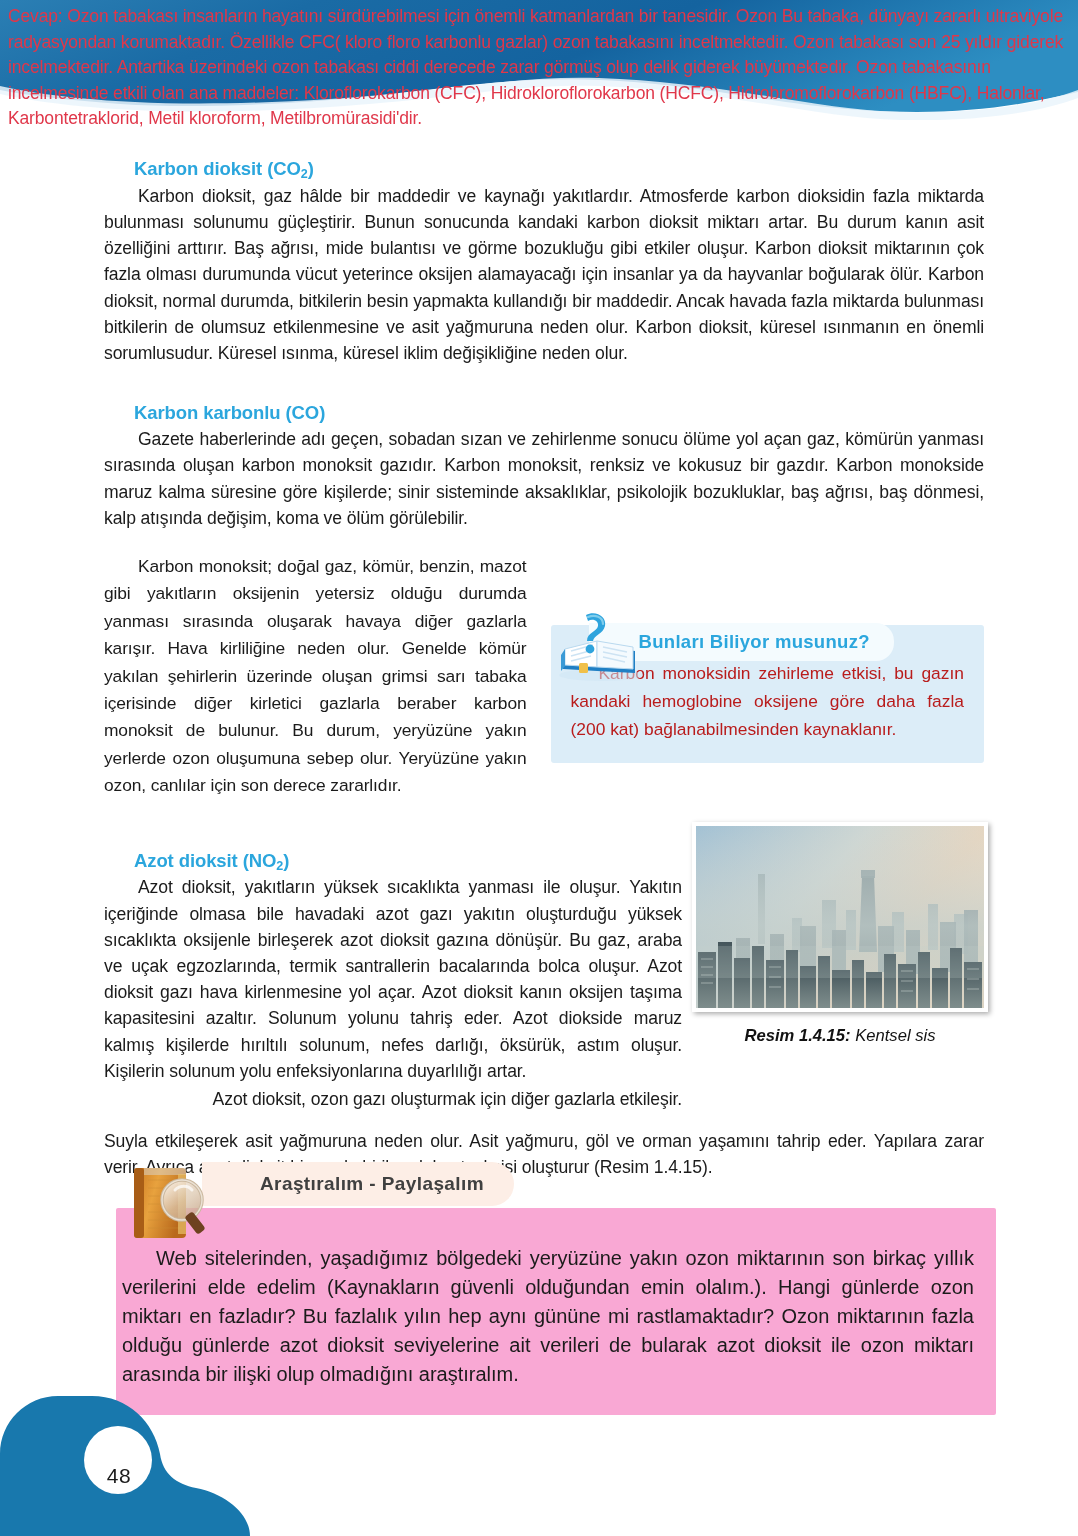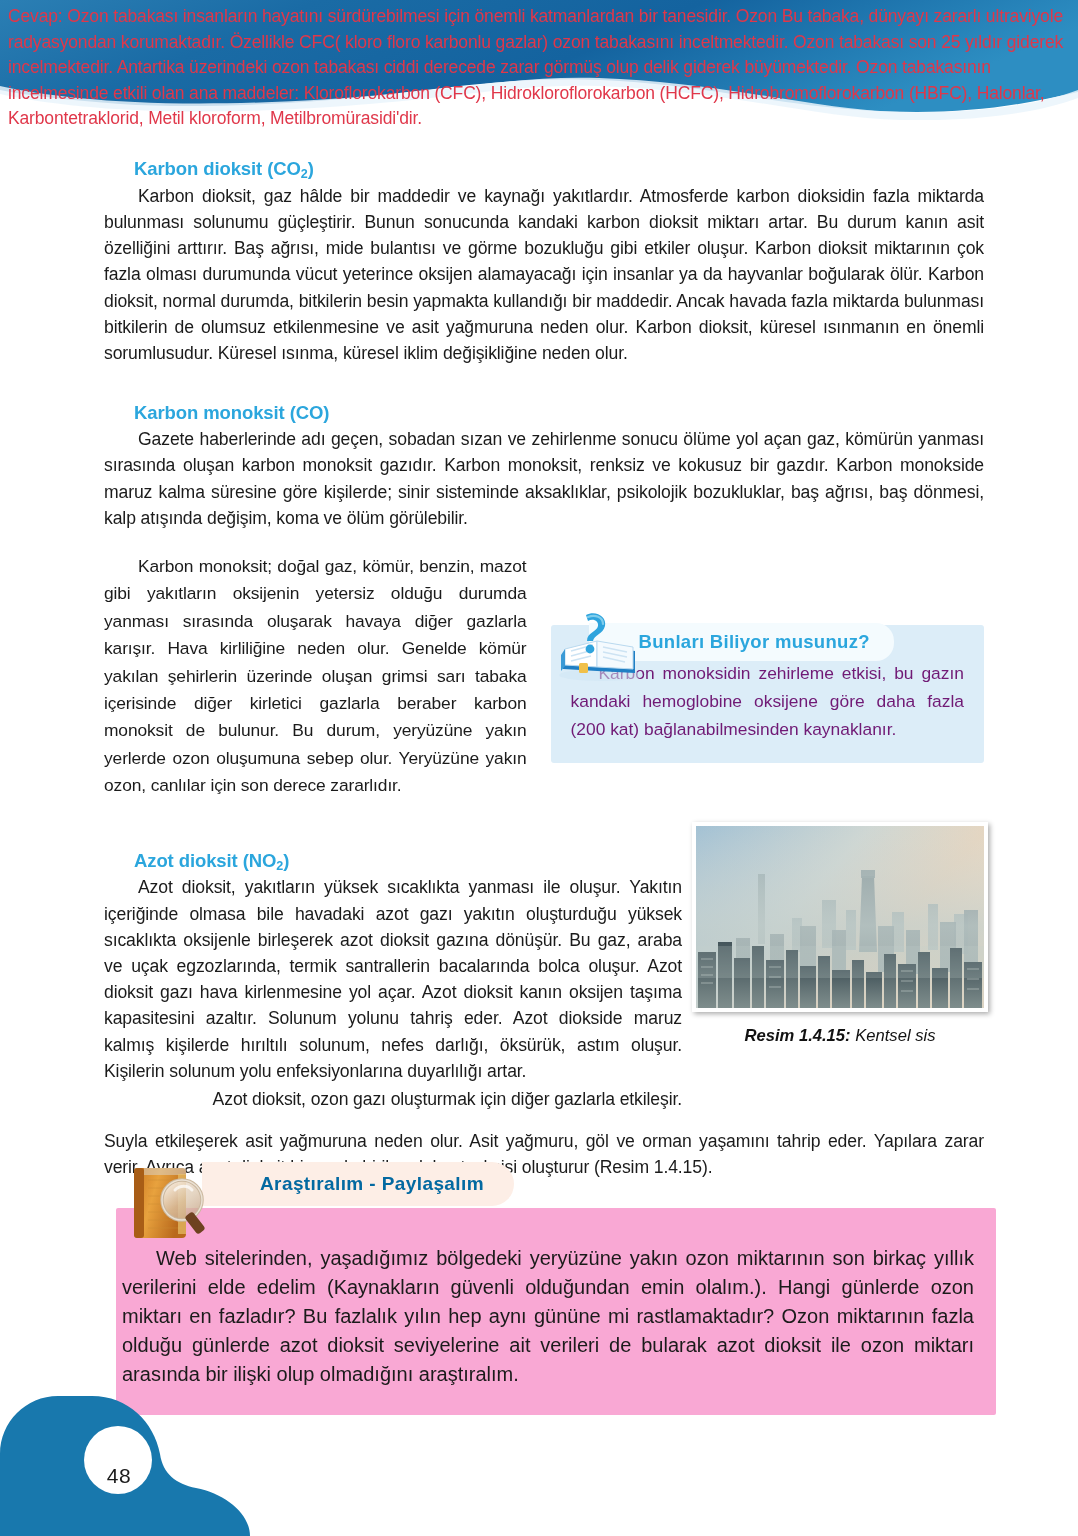--- a/index.html
+++ b/index.html
@@ -86,21 +86,21 @@
     margin-top: 36px;
   }
   .know-body {
     background: #dcedf8;
     border-radius: 3px;
     padding: 34px 20px 20px 20px;
     font-size: 17.4px;
     line-height: 28px;
     text-align: justify;
     text-indent: 28px;
-    color: #701a75;
+    color: #b91c1c;
   }
   .know-tab {
     position: absolute;
     left: 38px; top: -2px;
     height: 38px;
     padding: 0 24px 0 50px;
     background: #f4fbfe;
     border-radius: 0 18px 18px 0;
     display: flex; align-items: center;
     z-index: 4;
@@ -167,21 +167,21 @@
     position: absolute;
     left: 86px; top: -46px;
     height: 44px;
     padding: 0 30px 0 58px;
     background: #fdeee6;
     border-radius: 0 22px 22px 0;
     display: flex; align-items: center;
     z-index: 4;
   }
   .research-title {
-    color: #0369a1;
+    color: #404040;
     font-weight: bold;
     font-size: 19px;
     letter-spacing: 0.4px;
     white-space: nowrap;
   }
   .book-mag-icon {
     position: absolute;
     left: 4px; top: -50px;
     width: 94px; height: 92px;
     z-index: 6;
@@ -241,21 +241,21 @@
 
 <div class="content">
 
   <h3 class="sect indent">
     <span>Karbon dioksit (CO</span><sub>2</sub><span>)</span>
   </h3>
   <p class="body ind">Karbon dioksit, gaz hâlde bir maddedir ve kaynağı yakıtlardır. Atmosferde karbon dioksidin fazla miktarda bulunması solunumu güçleştirir. Bunun sonucunda kandaki karbon dioksit miktarı artar. Bu durum kanın asit özelliğini arttırır. Baş ağrısı, mide bulantısı ve görme bozukluğu gibi etkiler oluşur. Karbon dioksit miktarının çok fazla olması durumunda vücut yeterince oksijen alamayacağı için insanlar ya da hayvanlar boğularak ölür. Karbon dioksit, normal durumda, bitkilerin besin yapmakta kullandığı bir maddedir. Ancak havada fazla miktarda bulunması bitkilerin de olumsuz etkilenmesine ve asit yağmuruna neden olur. Karbon dioksit, küresel ısınmanın en önemli sorumlusudur. Küresel ısınma, küresel iklim değişikliğine neden olur.</p>
 
   <div class="gap-lg"></div>
 
-  <h3 class="sect indent">Karbon monoksit (CO)</h3>
+  <h3 class="sect indent">Karbon karbonlu (CO)</h3>
   <p class="body ind">Gazete haberlerinde adı geçen, sobadan sızan ve zehirlenme sonucu ölüme yol açan gaz, kömürün yanması sırasında oluşan karbon monoksit gazıdır. Karbon monoksit, renksiz ve kokusuz bir gazdır. Karbon monokside maruz kalma süresine göre kişilerde; sinir sisteminde aksaklıklar, psikolojik bozukluklar, baş ağrısı, baş dönmesi, kalp atışında değişim, koma ve ölüm görülebilir.</p>
 
   <div class="two-col">
     <div class="col-left">
       <p class="body ind">Karbon monoksit; doğal gaz, kömür, benzin, mazot gibi yakıtların oksijenin yetersiz olduğu durumda yanması sırasında oluşarak havaya diğer gazlarla karışır. Hava kirliliğine neden olur. Genelde kömür yakılan şehirlerin üzerinde oluşan grimsi sarı tabaka içerisinde diğer kirletici gazlarla beraber karbon monoksit de bulunur. Bu durum, yeryüzüne yakın yerlerde ozon oluşumuna sebep olur. Yeryüzüne yakın ozon, canlılar için son derece zararlıdır.</p>
     </div>
 
     <div class="know-box">
       <svg class="book-q-icon" viewBox="0 0 92 74">
         <ellipse cx="48" cy="66" rx="42" ry="6" fill="#cfe6f4" opacity="0.55"></ellipse>

